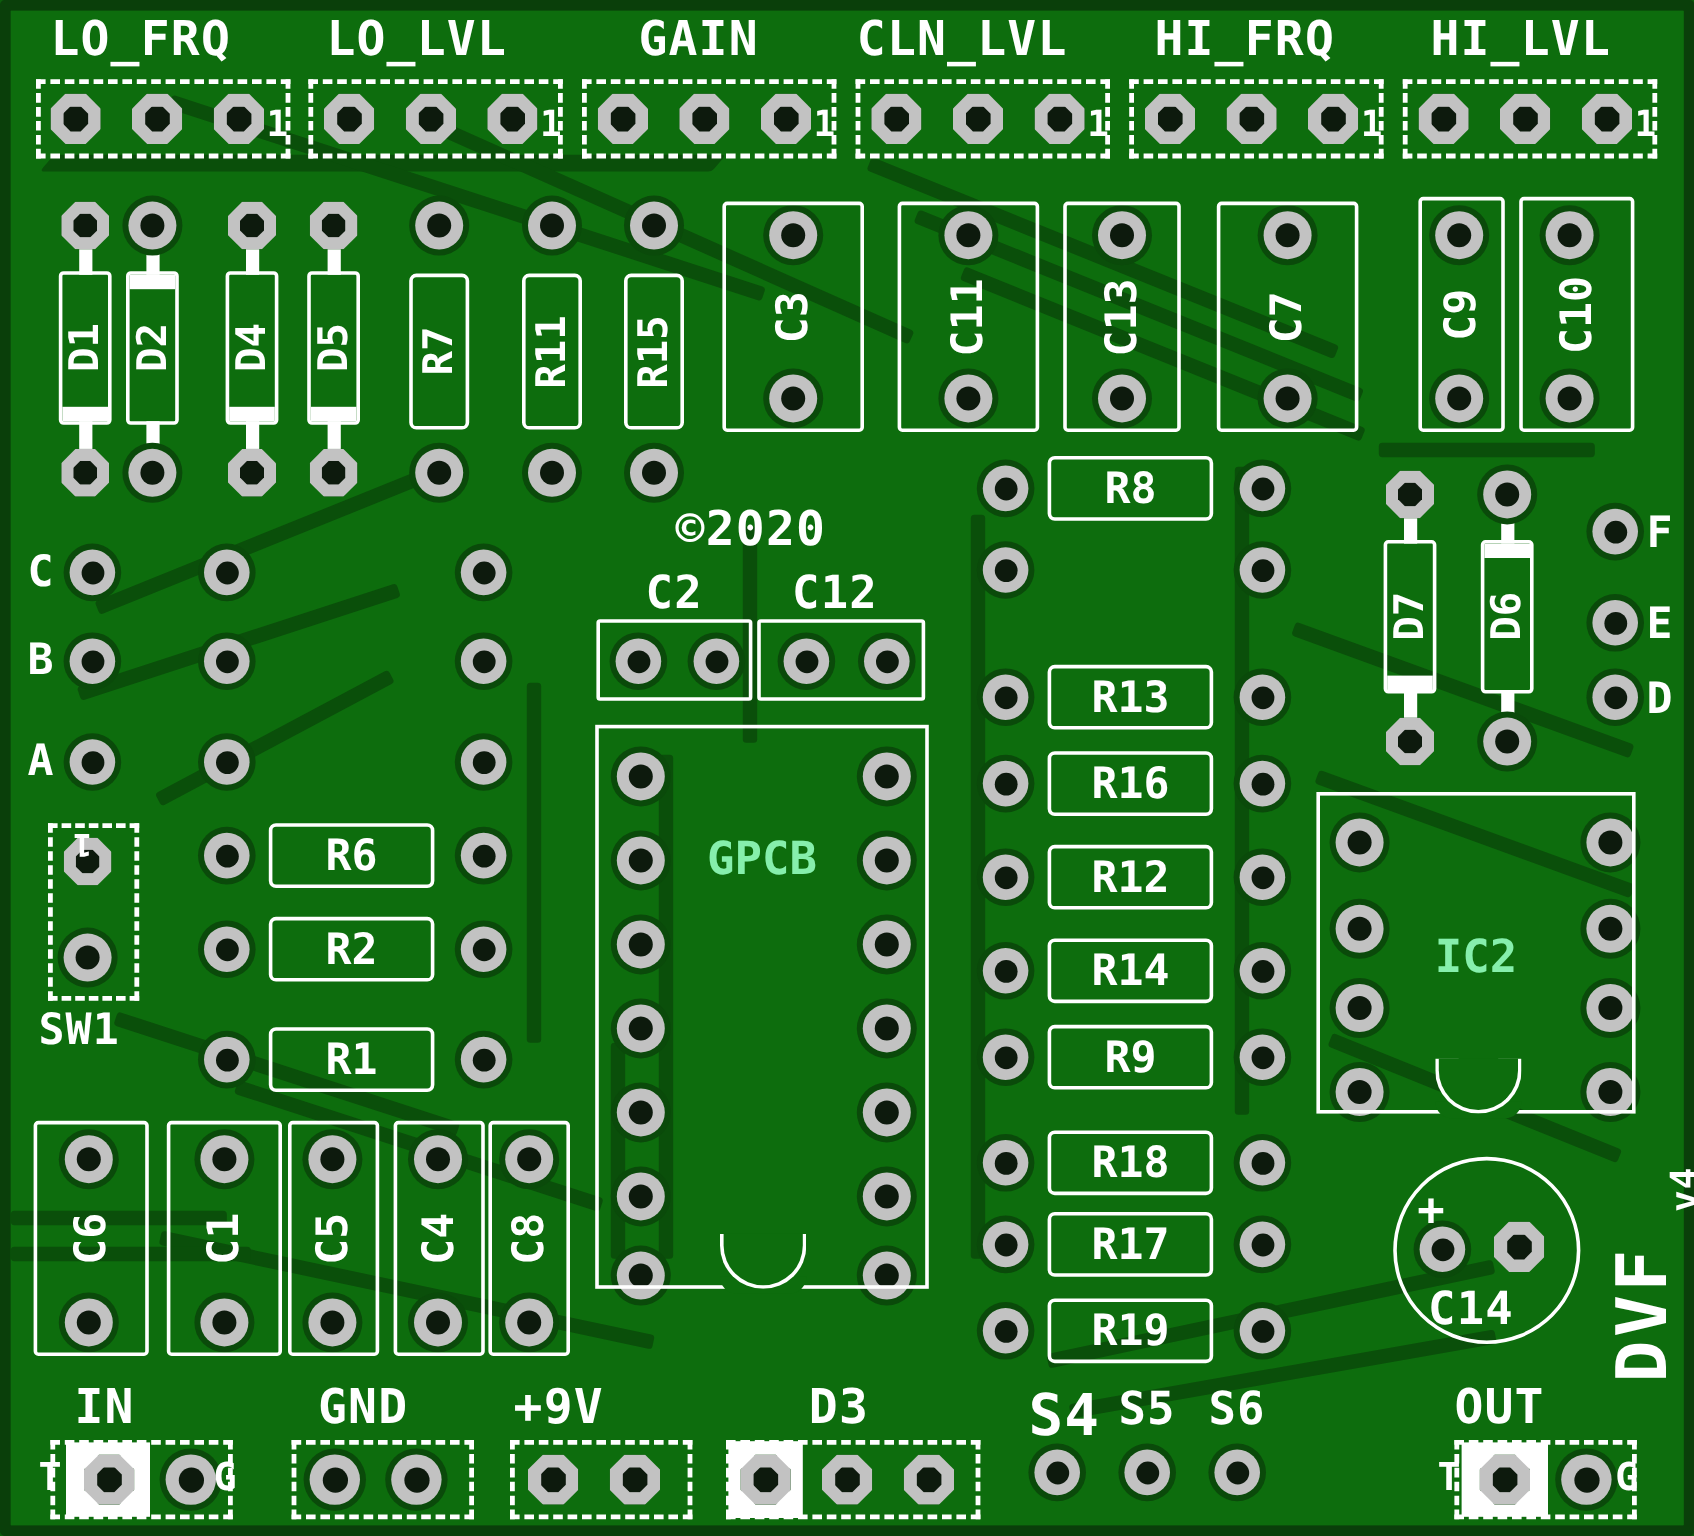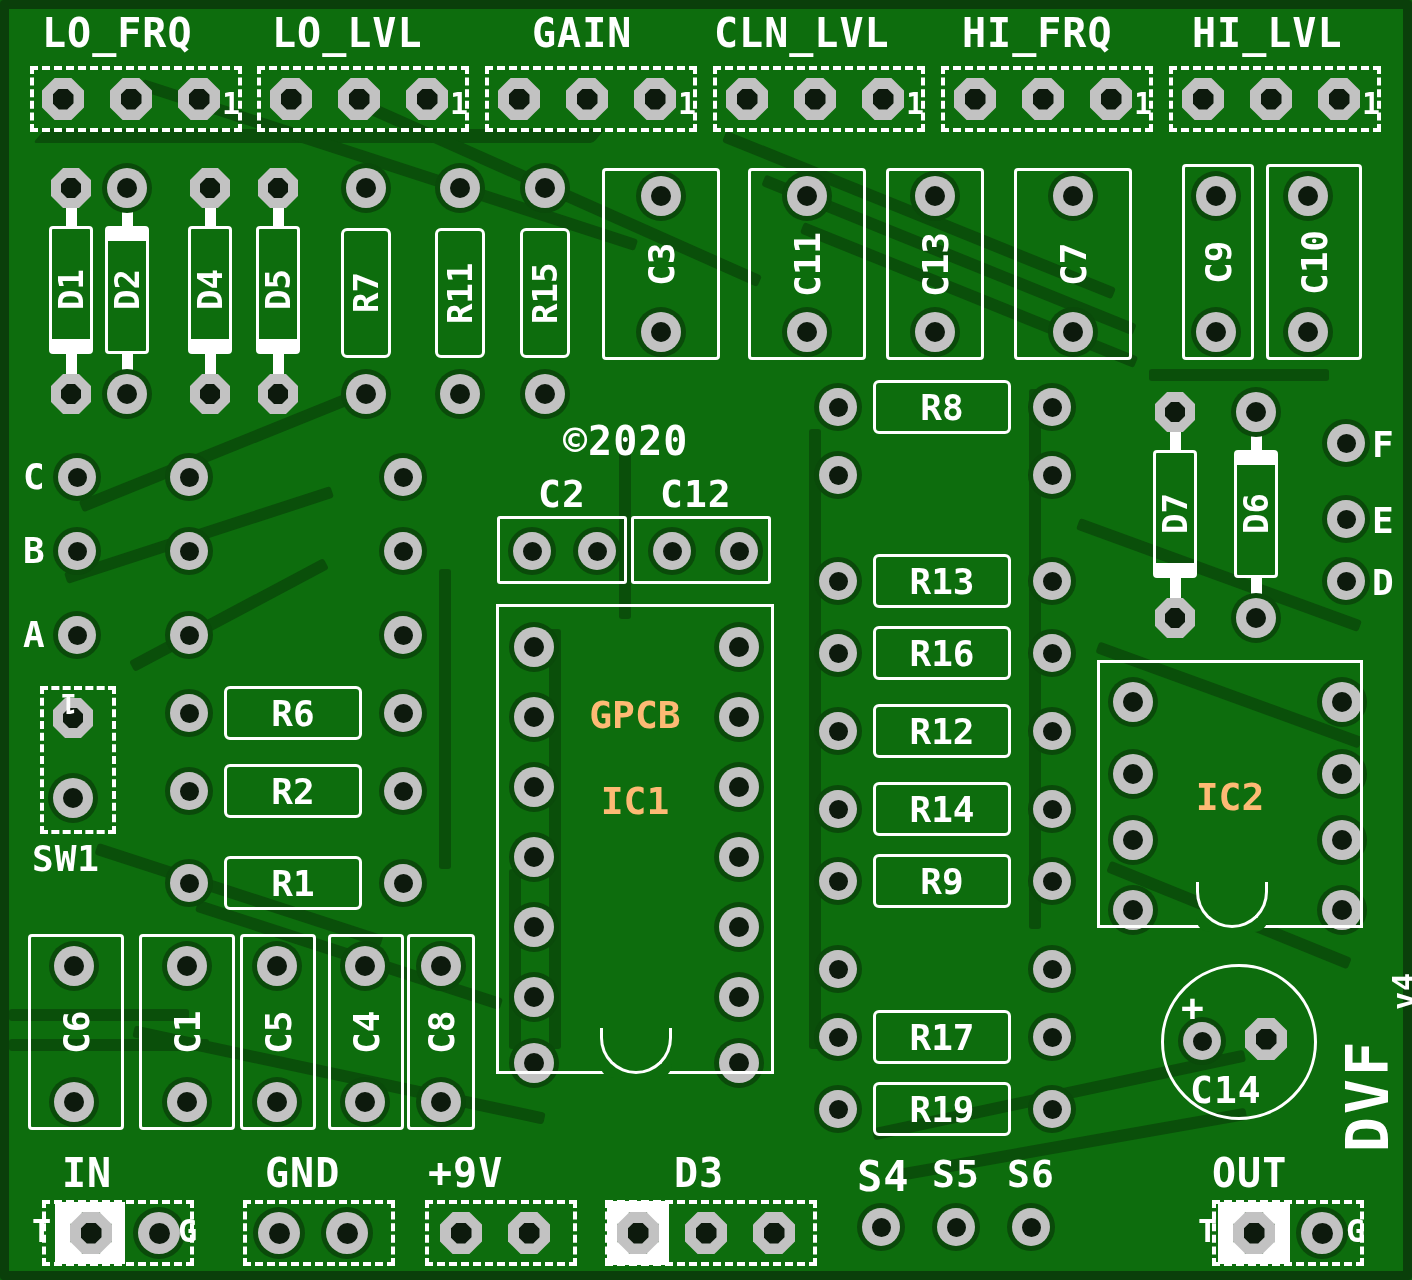--- a/index.html
+++ b/index.html
@@ -98,21 +98,21 @@
     border:3px solid #fff;border-radius:4px;box-sizing:border-box;
     display:flex;align-items:center;justify-content:center;
     color:#fff;font-weight:bold;
     writing-mode:vertical-rl;transform:rotate(180deg);
   }
 
   
   .ic{
     position:absolute;z-index:7;
     border:3px solid #fff;box-sizing:border-box;
-    color:#fdba74;
+    color:#86efac;
   }
   .ic .nm{position:absolute;left:0;width:100%;text-align:center;font-weight:bold;}
   .icnotch{
     position:absolute;z-index:8;
     border:3px solid #fff;border-top:none;
     border-radius:0 0 999px 999px;
     background:#0d6d0d;
     box-sizing:border-box;
   }
   .icnotch.mask{background:#0d6d0d;border:none;z-index:7;}
@@ -659,21 +659,20 @@
       </div>
     </div>
   <div class="pad" style="left:720px;top:532px;width:38px;height:38px;">
       <div class="ring">
         <div class="hole" style="width:19px;height:19px;"></div>
       </div>
     </div>
 
   <div class="ic sq" style="left:496px;top:604px;width:278px;height:470px;">
     <div class="nm" style="top:86px;font-size:38px;">GPCB</div>
-    <div class="nm" style="top:172px;font-size:38px;">IC1</div>
   </div>
   <div class="icnotch mask" style="left:600px;top:1064px;width:72px;height:14px;"></div>
   <div class="icnotch" style="left:600px;top:1028px;width:72px;height:46px;"></div>
 
   <div class="pad" style="left:514px;top:627px;width:40px;height:40px;">
       <div class="ring">
         <div class="hole" style="width:20px;height:20px;"></div>
       </div>
     </div>
   <div class="pad" style="left:514px;top:697px;width:40px;height:40px;">
@@ -835,20 +834,23 @@
   <div class="pad" style="left:1033px;top:862px;width:38px;height:38px;">
       <div class="ring">
         <div class="hole" style="width:19px;height:19px;"></div>
       </div>
     </div>
 
   <div class="pad" style="left:819px;top:950px;width:38px;height:38px;">
       <div class="ring">
         <div class="hole" style="width:19px;height:19px;"></div>
       </div>
+    </div>
+  <div class="res" style="left:873px;top:942px;width:138px;height:54px;font-size:36px;">
+      <span>R18</span>
     </div>
   <div class="pad" style="left:1033px;top:950px;width:38px;height:38px;">
       <div class="ring">
         <div class="hole" style="width:19px;height:19px;"></div>
       </div>
     </div>
 
   <div class="pad" style="left:819px;top:1018px;width:38px;height:38px;">
       <div class="ring">
         <div class="hole" style="width:19px;height:19px;"></div>
@@ -1065,21 +1067,21 @@
       <div class="ring">
         <div class="hole" style="width:21px;height:21px;"></div>
       </div>
     </div>
   <div class="pad oct" style="left:753px;top:1212px;width:42px;height:42px;">
       <div class="ring">
         <div class="hole" style="width:21px;height:21px;"></div>
       </div>
     </div>
 
-  <div class="label" style="left:857px;top:1152px;font-size:42px;">S4</div>
+  <div class="label" style="left:857px;top:1152px;font-size:48px;">S4</div>
   <div class="pad" style="left:862px;top:1208px;width:38px;height:38px;">
       <div class="ring">
         <div class="hole" style="width:19px;height:19px;"></div>
       </div>
     </div>
   <div class="label" style="left:932px;top:1152px;font-size:38px;">S5</div>
   <div class="pad" style="left:937px;top:1208px;width:38px;height:38px;">
       <div class="ring">
         <div class="hole" style="width:19px;height:19px;"></div>
       </div>

